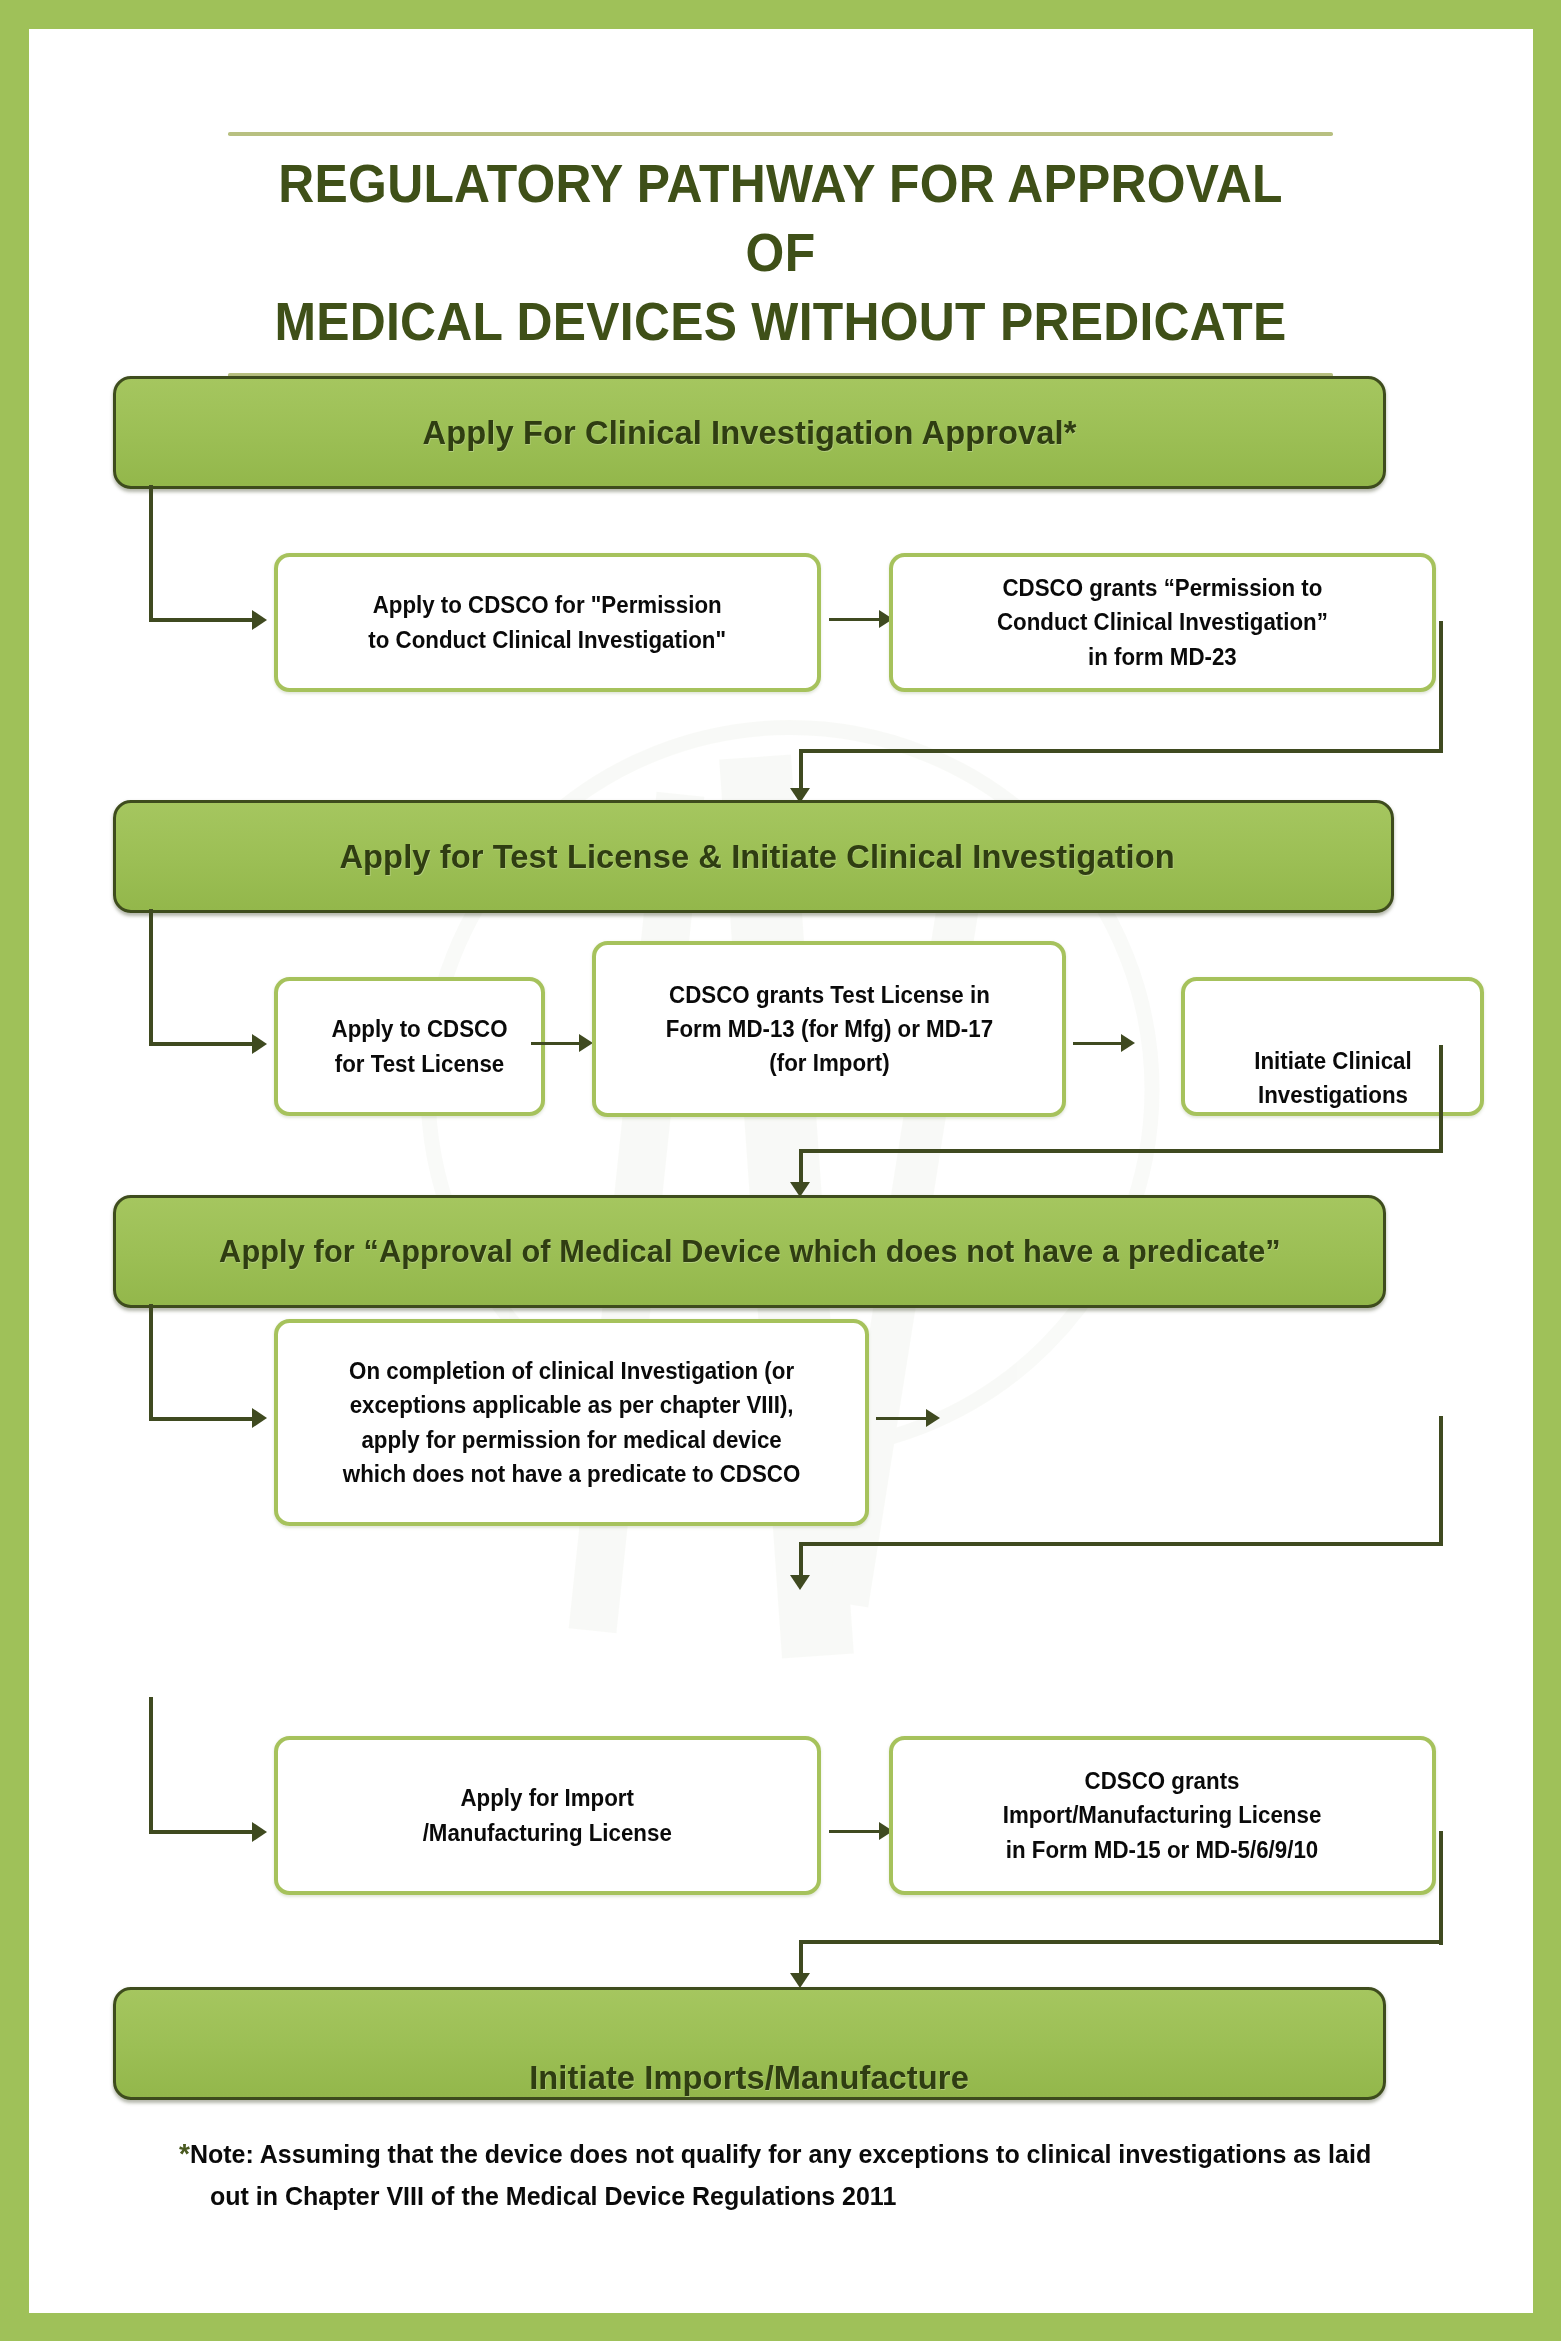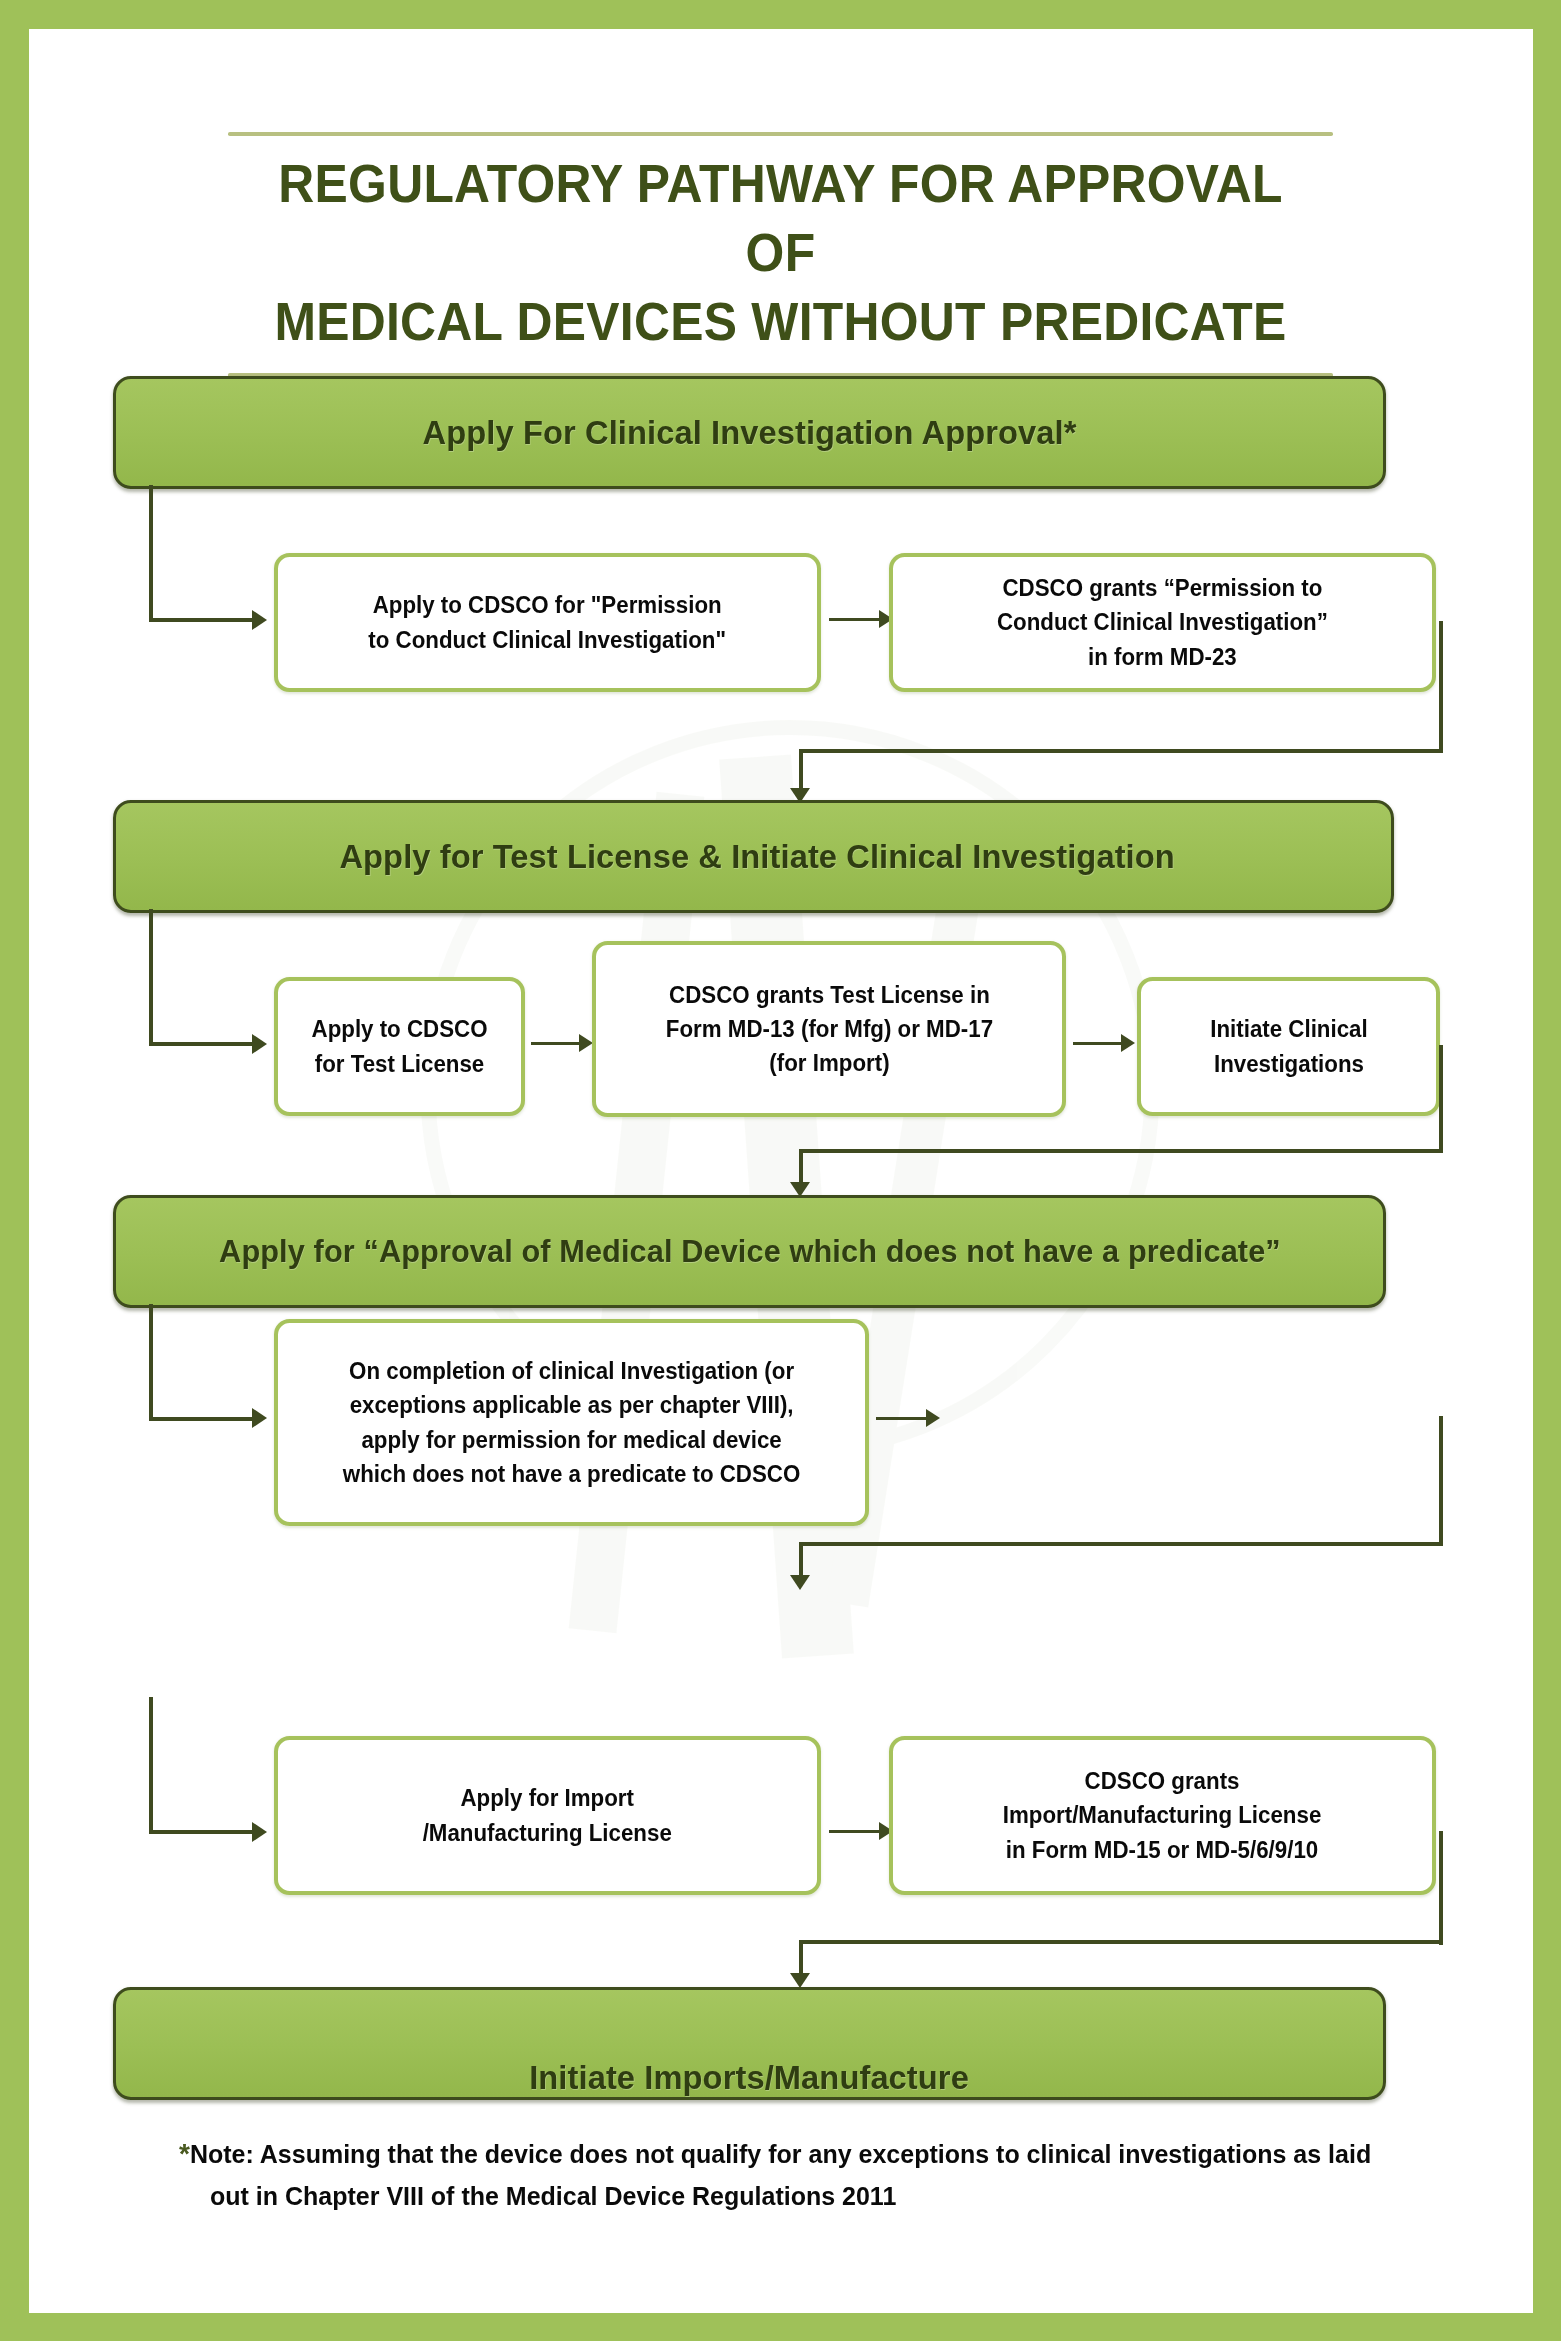--- a/index.html
+++ b/index.html
@@ -181,39 +181,39 @@
     <div class="arrow-d" style="left:761px;top:759px;"></div>
 
     <div class="banner" style="left:84px;top:771px;width:1267px;height:107px;padding-left:8px;">
       <span>Apply for Test License &amp; Initiate Clinical Investigation</span>
     </div>
 
     <div class="ln lnv" style="left:120px;top:880px;height:137px;"></div>
     <div class="ln lnh" style="left:120px;top:1013px;width:105px;"></div>
     <div class="arrow-r" style="left:223px;top:1005px;"></div>
 
-    <div class="box" style="left:245px;top:948px;width:243px;height:131px;">
+    <div class="box" style="left:245px;top:948px;width:243px;height:131px;padding-left:20px;">
       <span>Apply  to CDSCO<br>for Test License</span>
     </div>
 
     <div class="mini" style="left:502px;top:1005px;width:66px;height:19px;">
       <div class="bar" style="width:49px;"></div>
       <div class="head" style="left:48px;"></div>
     </div>
 
     <div class="box" style="left:563px;top:912px;width:466px;height:168px;">
       <span>CDSCO grants Test License  in<br>Form MD-13 (for Mfg) or MD-17<br>(for Import)</span>
     </div>
 
     <div class="mini" style="left:1044px;top:1005px;width:66px;height:19px;">
       <div class="bar" style="width:49px;"></div>
       <div class="head" style="left:48px;"></div>
     </div>
 
-    <div class="box" style="left:1108px;top:948px;width:295px;height:131px;">
+    <div class="box" style="left:1152px;top:948px;width:295px;height:131px;align-items:flex-end;">
       <span>Initiate Clinical<br>Investigations</span>
     </div>
 
     <div class="ln lnv" style="left:1410px;top:1016px;height:108px;"></div>
     <div class="ln lnh" style="left:770px;top:1120px;width:644px;"></div>
     <div class="ln lnv" style="left:770px;top:1120px;height:37px;"></div>
     <div class="arrow-d" style="left:761px;top:1153px;"></div>
 
     <div class="banner small" style="left:84px;top:1166px;width:1267px;height:107px;">
       <span>Apply for “Approval of Medical Device which does not have a predicate”</span>

